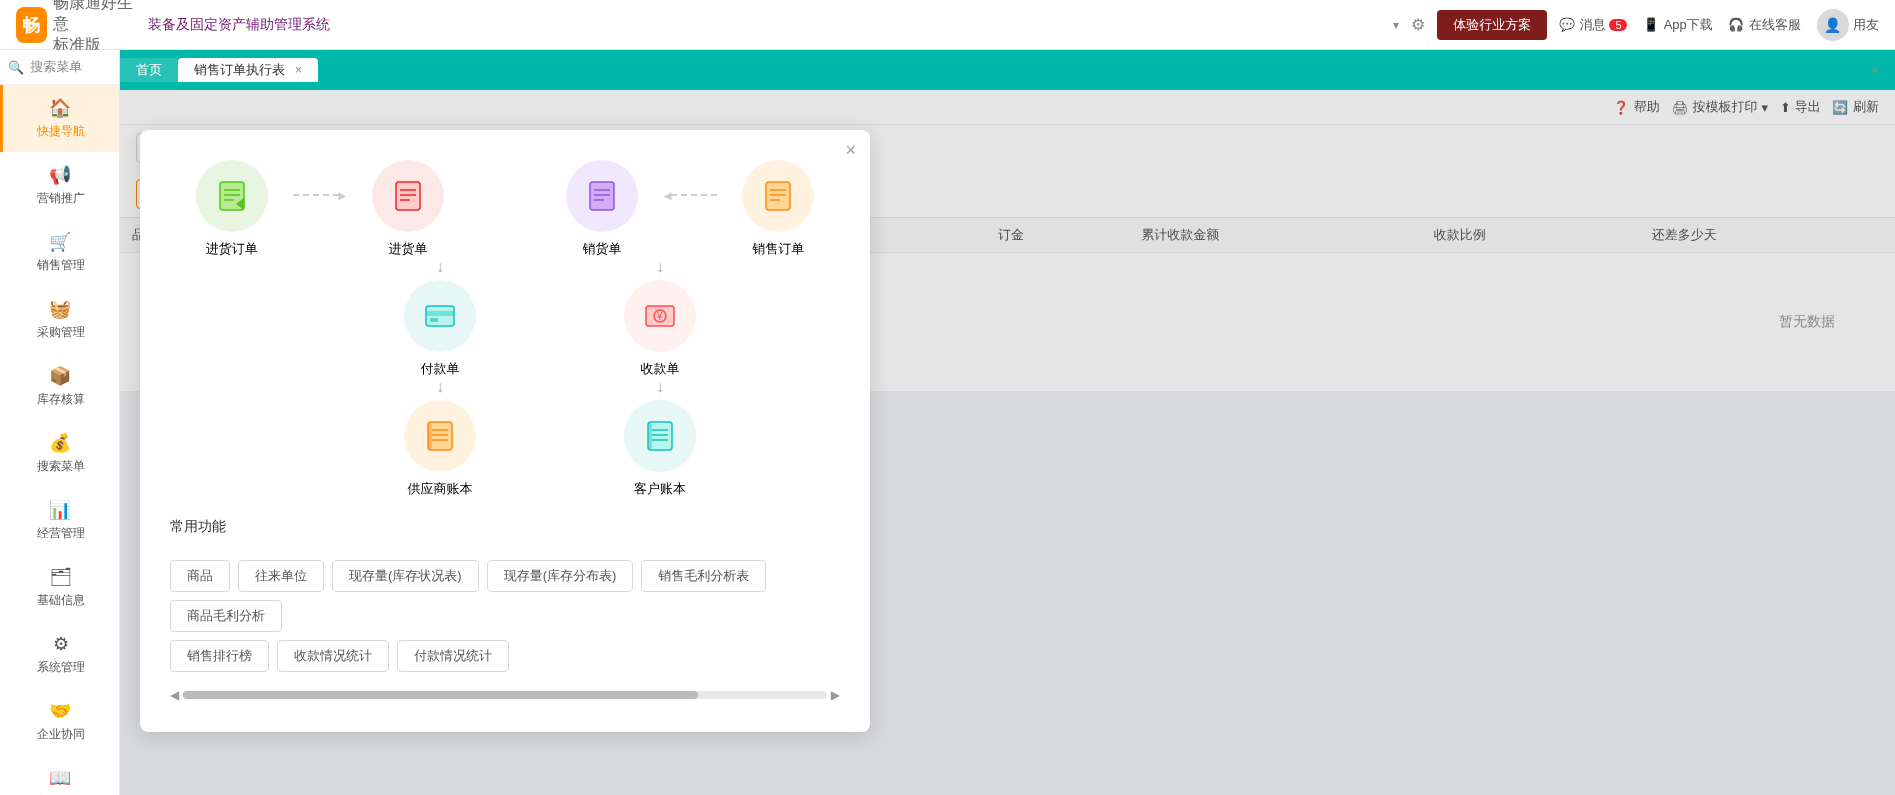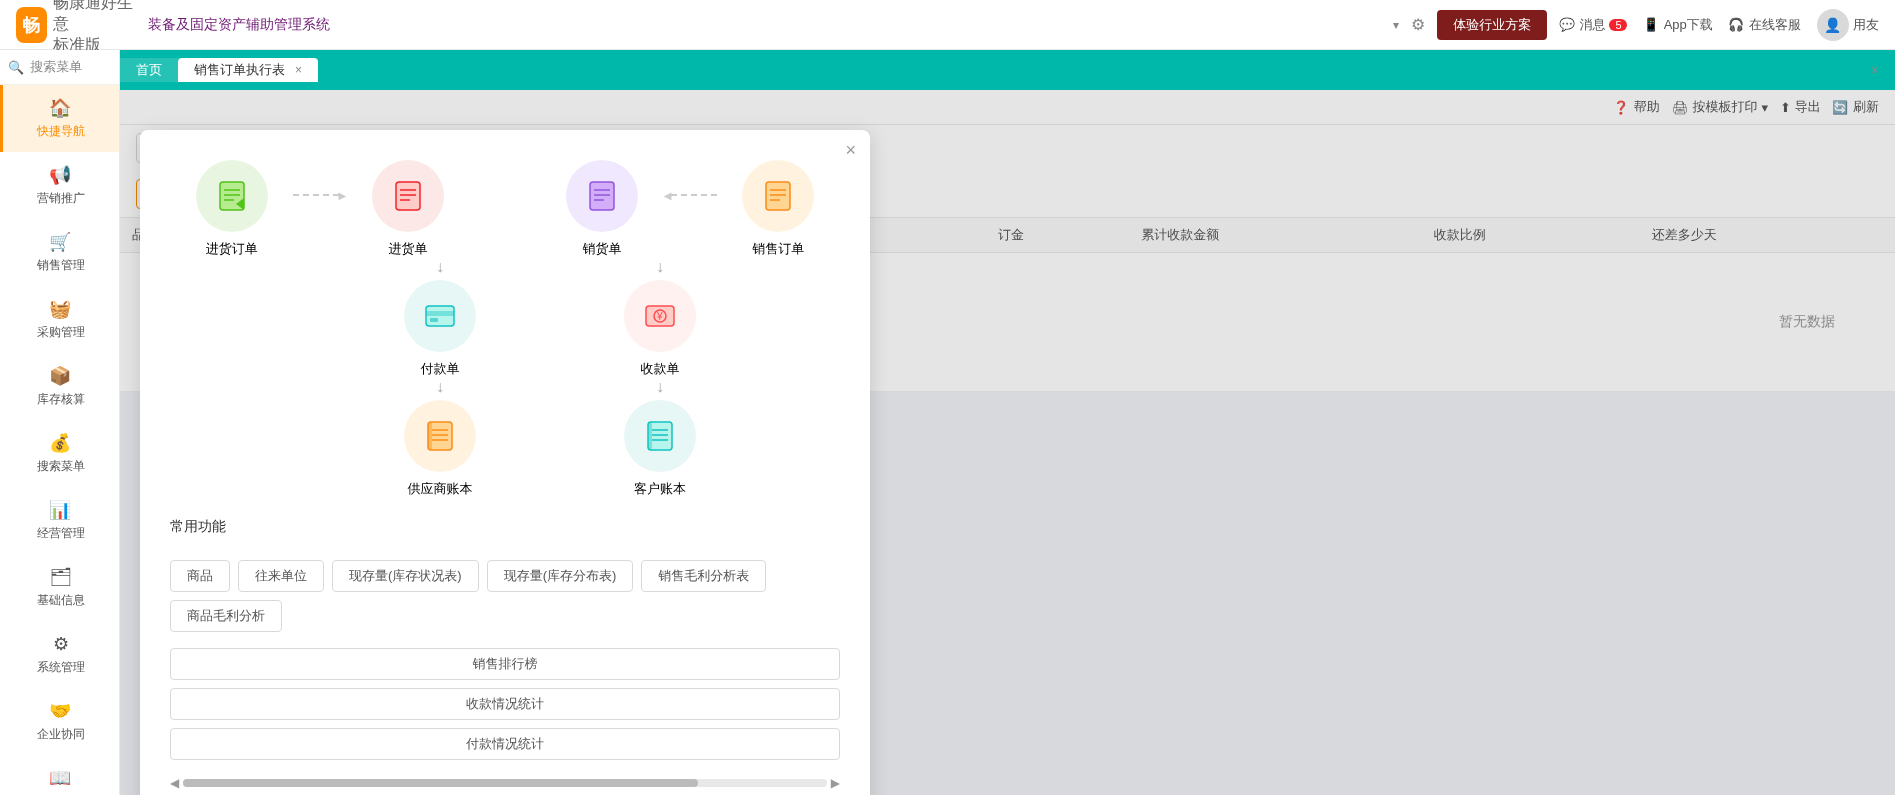--- a/index.html
+++ b/index.html
@@ -408,21 +408,21 @@
           <div class="common-section">
             <div class="common-title">常用功能</div>
             <div class="common-btns">
               <button class="common-btn">商品</button>
               <button class="common-btn">往来单位</button>
               <button class="common-btn">现存量(库存状况表)</button>
               <button class="common-btn">现存量(库存分布表)</button>
               <button class="common-btn">销售毛利分析表</button>
               <button class="common-btn">商品毛利分析</button>
             </div>
-            <div class="common-btns" style="margin-top:16px;flex-direction:column;">
+            <div class="common-btns" style="margin-top:8px;">
               <button class="common-btn">销售排行榜</button>
               <button class="common-btn">收款情况统计</button>
               <button class="common-btn">付款情况统计</button>
             </div>
           </div>
 
           <div class="popup-scroll">
             <span class="scroll-arrow">◀</span>
             <div class="scroll-track">
               <div class="scroll-thumb"></div>

